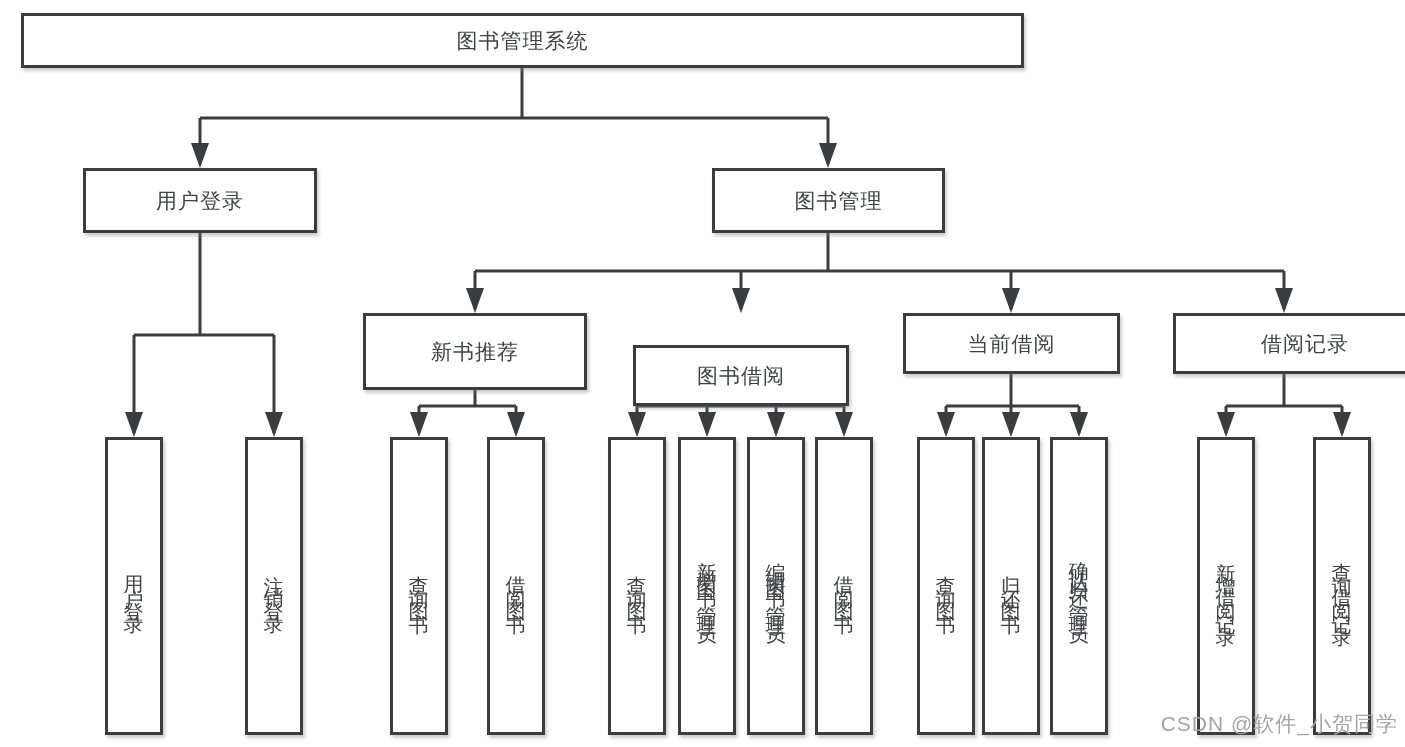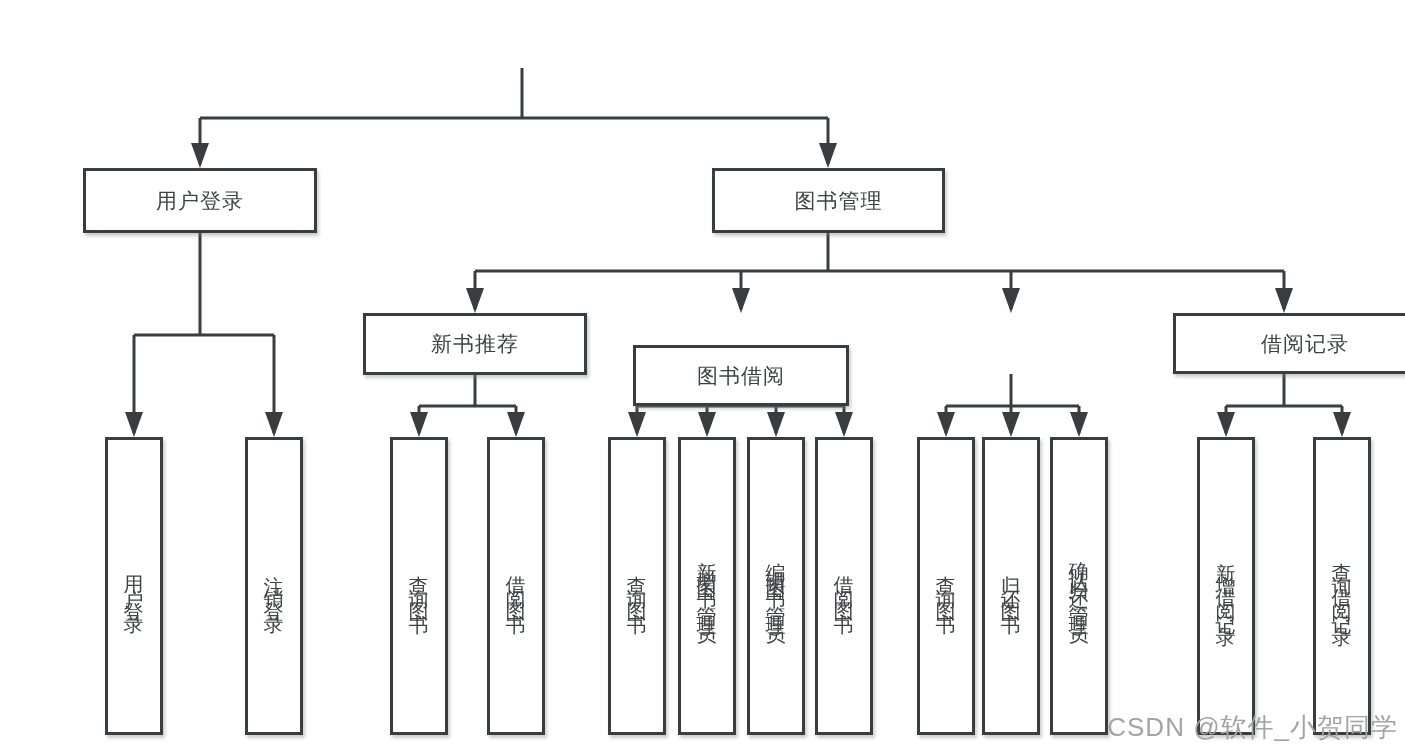--- a/index.html
+++ b/index.html
@@ -37,21 +37,21 @@
     writing-mode:vertical-rl;
     text-align:center;
     line-height:52px;
     font-size:20px;letter-spacing:13px;
     box-shadow:2px 3px 3px rgba(130,130,130,.40);
   }
   .leaf.long{letter-spacing:9px;}
   .watermark{
     position:absolute;z-index:3;
     right:7px;top:710px;
-    font-size:26px;letter-spacing:1px;
+    font-size:21px;letter-spacing:1px;
     color:var(--watermark);
     white-space:nowrap;
   }
 </style>
 </head>
 <body>
 
 <div class="canvas">
 
   <svg class="connectors" width="1405" height="747" viewBox="0 0 1405 747" aria-hidden="true">
@@ -83,26 +83,28 @@
     <path d="M1011 374 V406 M946 406 H1079 M946 406 V433 M1011 406 V433 M1079 406 V433"></path>
     <polygon points="937,412 955,412 946,437"></polygon>
     <polygon points="1002,412 1020,412 1011,437"></polygon>
     <polygon points="1070,412 1088,412 1079,437"></polygon>
 
     <path d="M1284 374 V406 M1226 406 H1342 M1226 406 V433 M1342 406 V433"></path>
     <polygon points="1217,412 1235,412 1226,437"></polygon>
     <polygon points="1333,412 1351,412 1342,437"></polygon>
   </svg>
 
+  <div class="hbox" style="left:21px;top:13px;width:1003px;height:55px;">图书管理系统</div>
 
   <div class="hbox" style="left:83px;top:168px;width:234px;height:65px;">用户登录</div>
   <div class="hbox" style="left:712px;top:168px;width:233px;height:65px;padding-left:20px;">图书管理</div>
 
-  <div class="hbox" style="left:363px;top:313px;width:224px;height:62px;">新书推荐</div>
+  <div class="hbox" style="left:363px;top:313px;width:224px;height:77px;">新书推荐</div>
   <div class="hbox" style="left:633px;top:313px;width:216px;height:61px;margin-top:32px;">图书借阅</div>
+  <div class="hbox" style="left:903px;top:313px;width:217px;height:61px;">当前借阅</div>
   <div class="hbox" style="left:1173px;top:313px;width:264px;height:61px;">借阅记录</div>
 
   <div class="leaf" style="left:105px;">用户登录</div>
   <div class="leaf" style="left:245px;">注销登录</div>
 
   <div class="leaf" style="left:390px;">查询图书</div>
   <div class="leaf" style="left:487px;">借阅图书</div>
 
   <div class="leaf" style="left:608px;">查询图书</div>
   <div class="leaf long" style="left:678px;">新增图书（管理员）</div>

